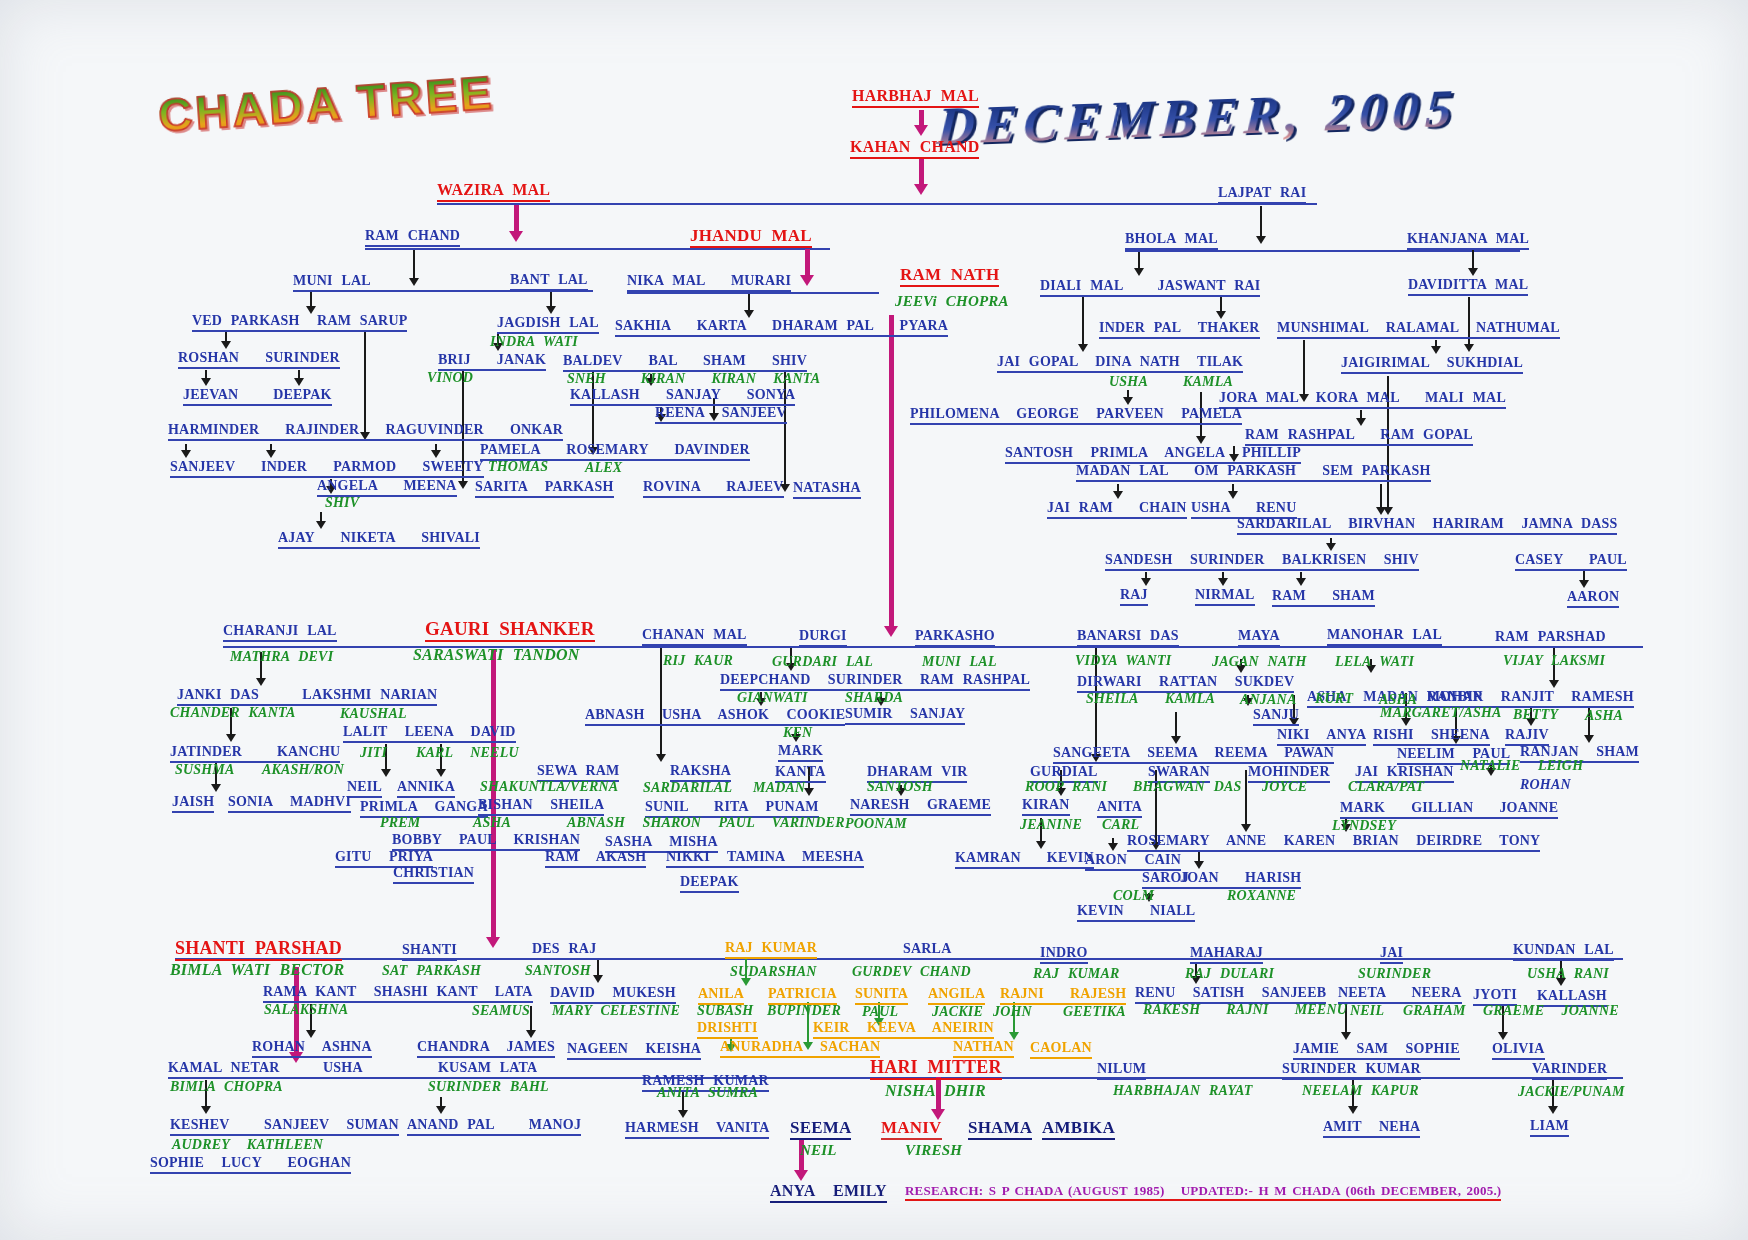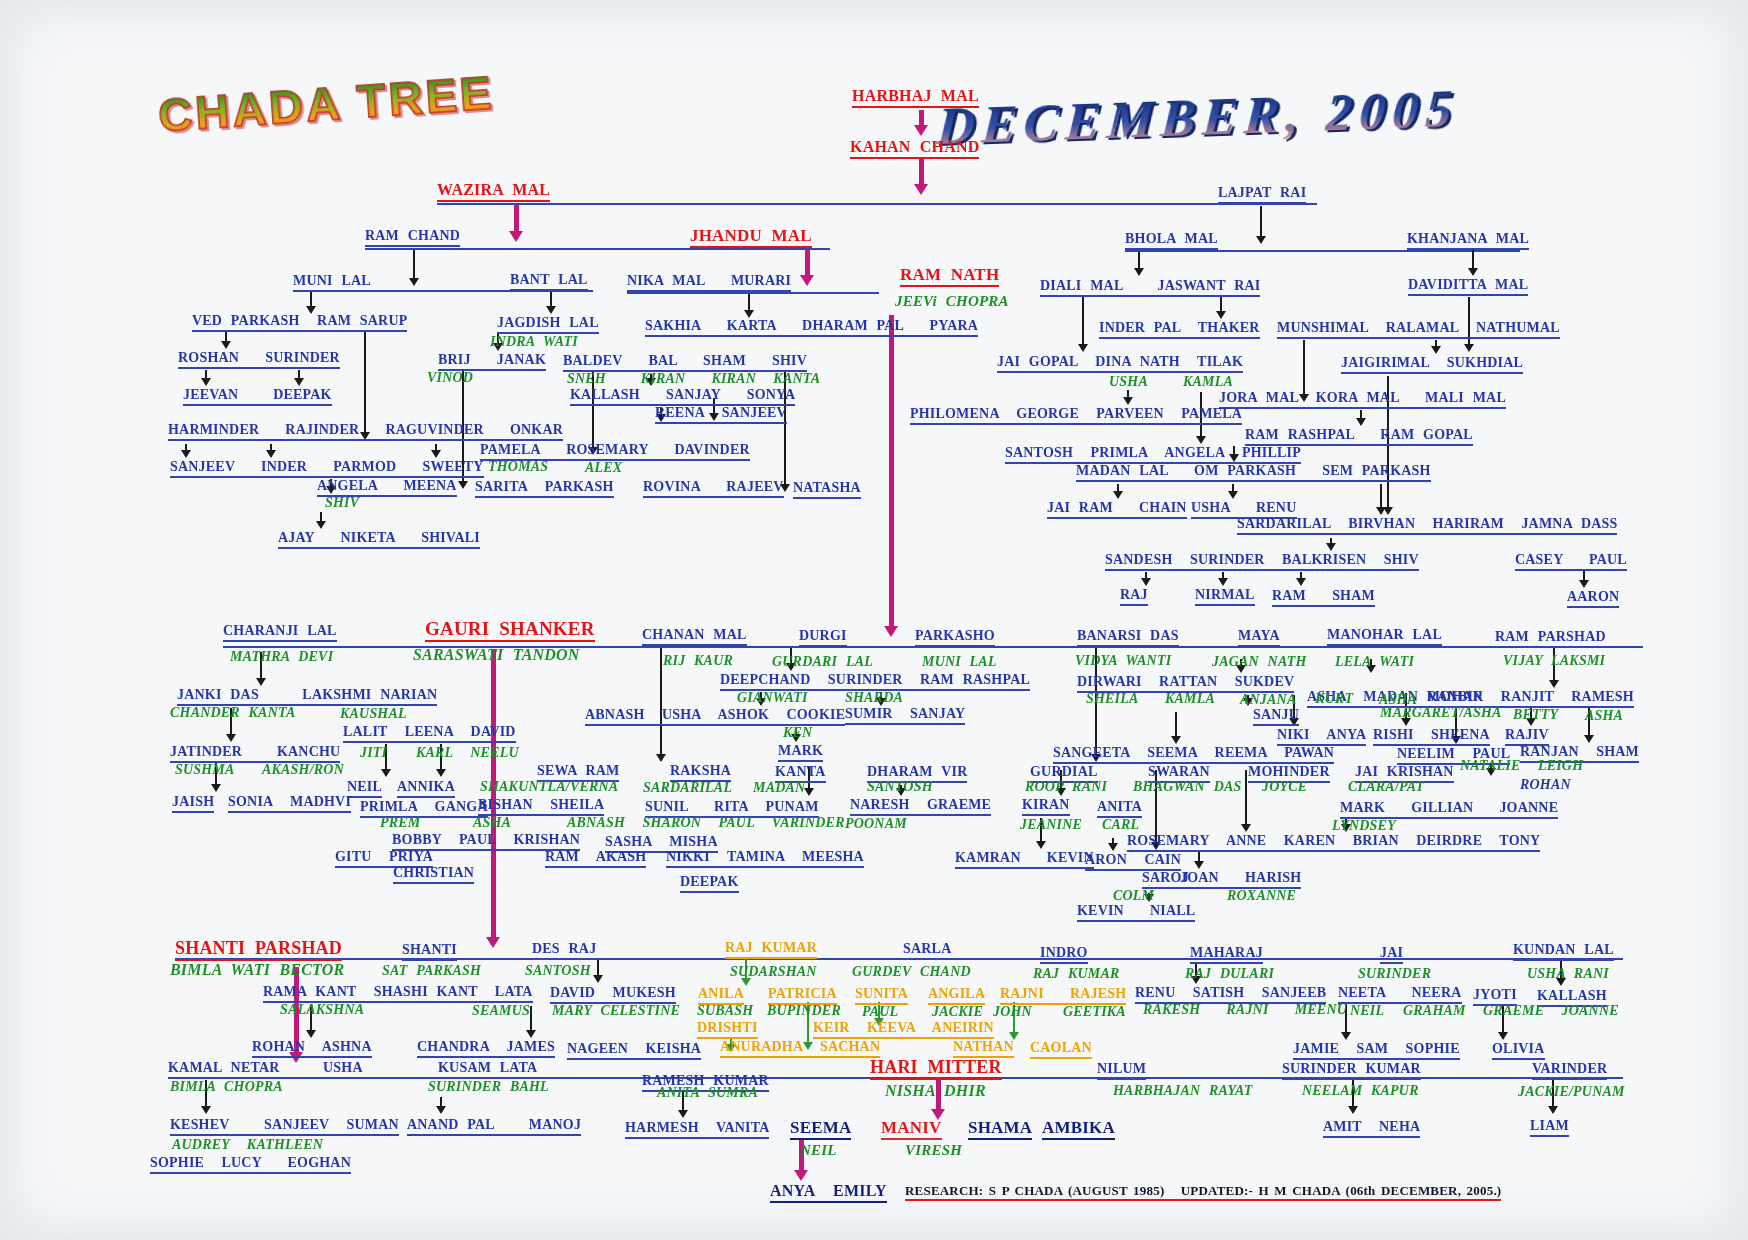--- a/index.html
+++ b/index.html
@@ -9,21 +9,21 @@
          box-shadow:inset 0 0 60px rgba(150,160,175,.25);pointer-events:none;}
   .lb{position:absolute;font-weight:700;font-size:14px;line-height:1.05;white-space:pre;
       letter-spacing:.2px;word-spacing:5px;padding-bottom:1px;}
   .b {color:#2636a8;border-bottom:2px solid #3343b0;}
   .g {color:#1d9128;font-style:italic;}
   .r {color:#e41414;border-bottom:2px solid #e41414;}
   .o {color:#f0a300;border-bottom:2px solid #f0a300;}
   .n {color:#151d7a;border-bottom:2px solid #151d7a;}
   .rn{color:#e41414;border-bottom:2px solid #d03030;}
   .bi{color:#2636a8;font-style:italic;}
-  .rs{color:#0f172a;border-bottom:2px solid #e41414;font-size:13px;word-spacing:2px;}
+  .rs{color:#a21caf;border-bottom:2px solid #e41414;font-size:13px;word-spacing:2px;}
   .ln{position:absolute;height:2px;background:#3343b0;}
   .ar{position:absolute;}
   .ar i{position:absolute;left:0;top:0;bottom:7px;width:2px;background:currentColor;display:block;}
   .ar::after{content:"";position:absolute;bottom:0;left:-4px;border:5px solid transparent;
       border-top:8px solid currentColor;border-bottom:none;}
   .ar.k{color:#1a1a1a;}
   .ar.g2{color:#2a9a35;}
   .ar.m{color:#c2187a;}
   .ar.m i{width:5px;left:-1px;}
   .ar.m::after{left:-6px;border-width:7px;border-top-width:11px;}
@@ -365,21 +365,21 @@
       <span class="lb b" style="left: 1407px; top: 232px;">KHANJANA MAL</span>
       <span class="lb b" style="left: 293px; top: 274px;">MUNI LAL</span>
       <span class="lb b" style="left: 510px; top: 273px;">BANT LAL</span>
       <span class="lb b" style="left: 627px; top: 274px;">NIKA MAL   MURARI</span>
       <span class="lb r" style="left: 900px; top: 266px; font-size: 17px;">RAM NATH</span>
       <span class="lb b" style="left: 1040px; top: 279px;">DIALI MAL    JASWANT RAI</span>
       <span class="lb b" style="left: 1408px; top: 278px;">DAVIDITTA MAL</span>
       <span class="lb g" style="left: 895px; top: 294px; font-size: 15px;">JEEVi CHOPRA</span>
       <span class="lb b" style="left: 192px; top: 314px;">VED PARKASH  RAM SARUP</span>
       <span class="lb b" style="left: 497px; top: 316px;">JAGDISH LAL</span>
-      <span class="lb b" style="left: 615px; top: 319px; margin-left: 30px;">SAKHIA   KARTA   DHARAM PAL   PYARA</span>
+      <span class="lb b" style="left: 615px; top: 319px;">SAKHIA   KARTA   DHARAM PAL   PYARA</span>
       <span class="lb b" style="left: 1099px; top: 321px;">INDER PAL  THAKER</span>
       <span class="lb b" style="left: 1277px; top: 321px;">MUNSHIMAL  RALAMAL  NATHUMAL</span>
       <span class="lb g" style="left: 490px; top: 335px;">INDRA WATI</span>
       <span class="lb b" style="left: 178px; top: 351px;">ROSHAN   SURINDER</span>
       <span class="lb b" style="left: 438px; top: 353px;">BRIJ   JANAK</span>
       <span class="lb b" style="left: 563px; top: 354px;">BALDEV   BAL   SHAM   SHIV</span>
       <span class="lb b" style="left: 997px; top: 355px;">JAI GOPAL  DINA NATH  TILAK</span>
       <span class="lb b" style="left: 1341px; top: 356px;">JAIGIRIMAL  SUKHDIAL</span>
       <span class="lb g" style="left: 427px; top: 371px;">VINOD</span>
       <span class="lb g" style="left: 567px; top: 372px;">SNEH    KIRAN   KIRAN  KANTA</span>
@@ -538,21 +538,21 @@
       <span class="lb b" style="left: 550px; top: 986px;">DAVID  MUKESH</span>
       <span class="lb o" style="left: 698px; top: 987px;">ANILA</span>
       <span class="lb o" style="left: 768px; top: 987px;">PATRICIA</span>
       <span class="lb o" style="left: 855px; top: 987px;">SUNITA</span>
       <span class="lb o" style="left: 928px; top: 987px;">ANGILA</span>
       <span class="lb o" style="left: 1000px; top: 987px;">RAJNI   RAJESH</span>
       <span class="lb b" style="left: 1135px; top: 986px;">RENU  SATISH  SANJEEB</span>
       <span class="lb b" style="left: 1338px; top: 986px;">NEETA   NEERA</span>
       <span class="lb b" style="left: 1473px; top: 988px;">JYOTI</span>
       <span class="lb b" style="left: 1537px; top: 989px;">KALLASH</span>
-      <span class="lb g" style="left: 280px; top: 1003px; font-style: italic;">SALAKSHNA</span>
+      <span class="lb g" style="left: 264px; top: 1003px; font-style: italic;">SALAKSHNA</span>
       <span class="lb g" style="left: 472px; top: 1004px;">SEAMUS</span>
       <span class="lb g" style="left: 552px; top: 1004px;">MARY CELESTINE</span>
       <span class="lb g" style="left: 697px; top: 1004px;">SUBASH</span>
       <span class="lb g" style="left: 767px; top: 1004px;">BUPINDER</span>
       <span class="lb g" style="left: 862px; top: 1005px;">PAUL</span>
       <span class="lb g" style="left: 932px; top: 1005px;">JACKIE</span>
       <span class="lb g" style="left: 993px; top: 1005px;">JOHN</span>
       <span class="lb g" style="left: 1063px; top: 1005px;">GEETIKA</span>
       <span class="lb g" style="left: 1143px; top: 1003px;">RAKESH   RAJNI   MEENU</span>
       <span class="lb g" style="left: 1350px; top: 1004px;">NEIL</span>

